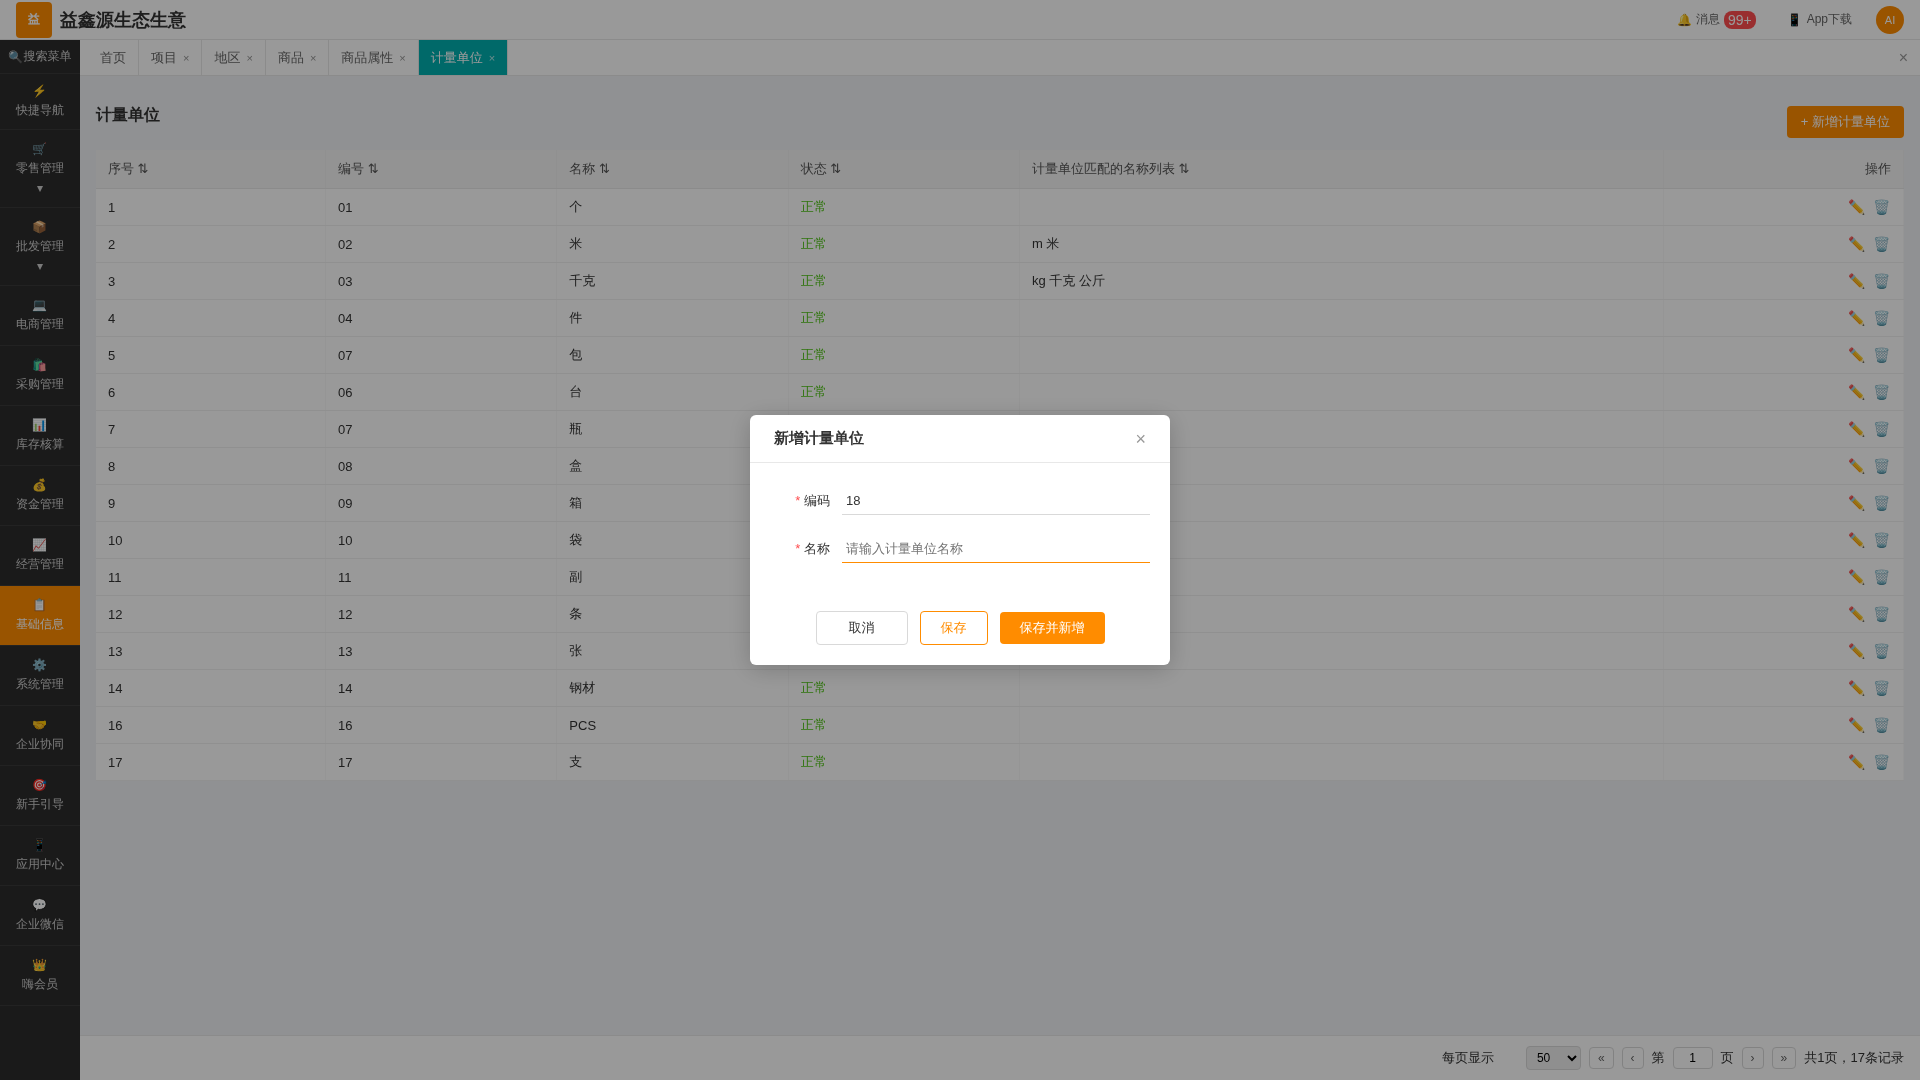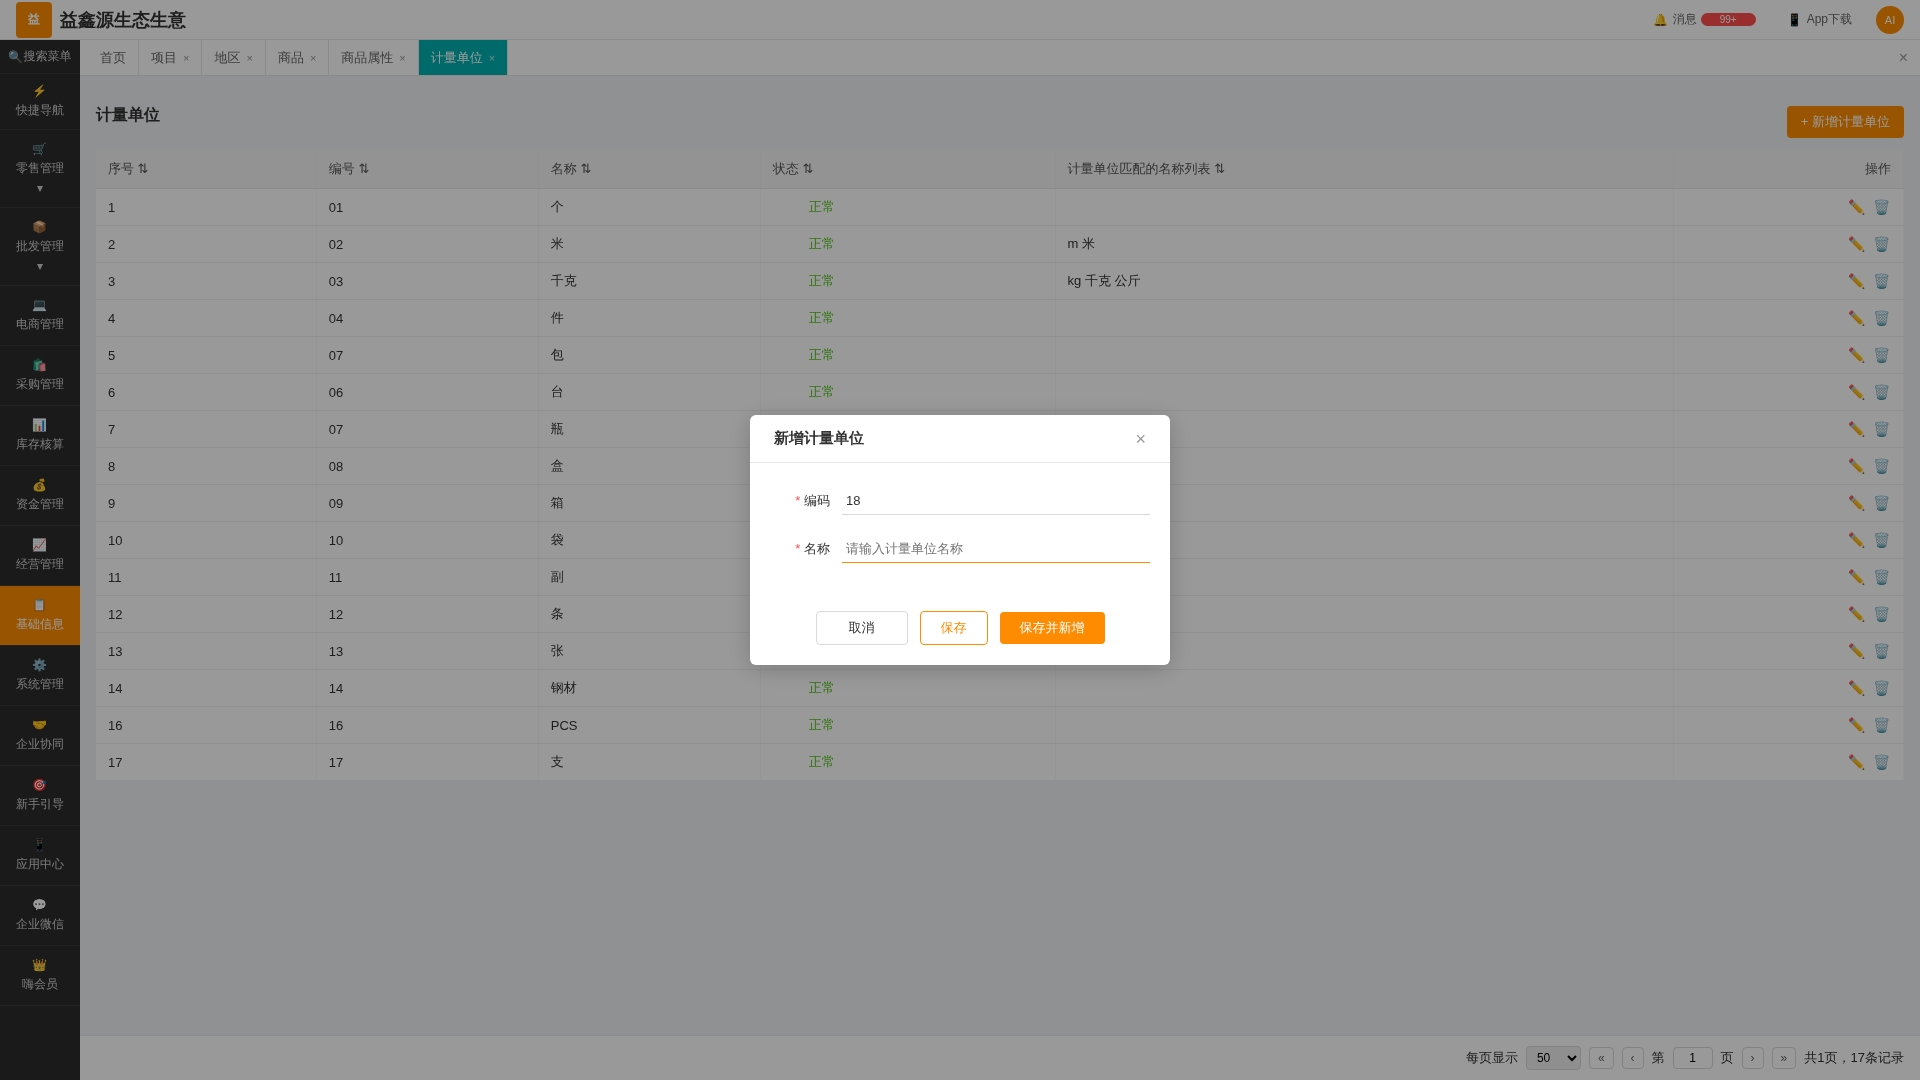--- a/index.html
+++ b/index.html
@@ -49,23 +49,23 @@
       gap: 4px;
       font-size: 12px;
       color: #666;
       cursor: pointer;
       padding: 4px 8px;
       border-radius: 4px;
     }
     .badge {
       background: #ff4d4f;
       color: white;
-      font-size: 10px;
+      font-size: 14px;
       border-radius: 8px;
-      padding: 1px 19px;
+      padding: 1px 4px;
       min-width: 16px;
       text-align: center;
     }
     .avatar {
       width: 28px;
       height: 28px;
       border-radius: 50%;
       background: #ff8c00;
       display: flex;
       align-items: center;
@@ -204,21 +204,20 @@
       white-space: nowrap;
     }
     .data-table td {
       padding: 9px 12px;
       border-bottom: 1px solid #f0f0f0;
       border-right: 1px solid #f8f8f8;
       color: #333;
     }
     .status-normal {
       color: #52c41a;
-      margin-left: 36px;
     }
     .action-btns {
       display: flex;
       gap: 8px;
     }
     .action-icon {
       cursor: pointer;
       color: #999;
       font-size: 14px;
     }
@@ -233,20 +232,21 @@
       border-top: 1px solid #e8e8e8;
       gap: 8px;
       font-size: 13px;
       flex-shrink: 0;
     }
     .pagination-bar select {
       border: 1px solid #d9d9d9;
       border-radius: 4px;
       padding: 3px 6px;
       font-size: 12px;
+      margin-left: 24px;
     }
     .page-nav-btn {
       border: 1px solid #d9d9d9;
       background: #fff;
       padding: 3px 8px;
       border-radius: 4px;
       cursor: pointer;
       font-size: 12px;
       color: #666;
     }

